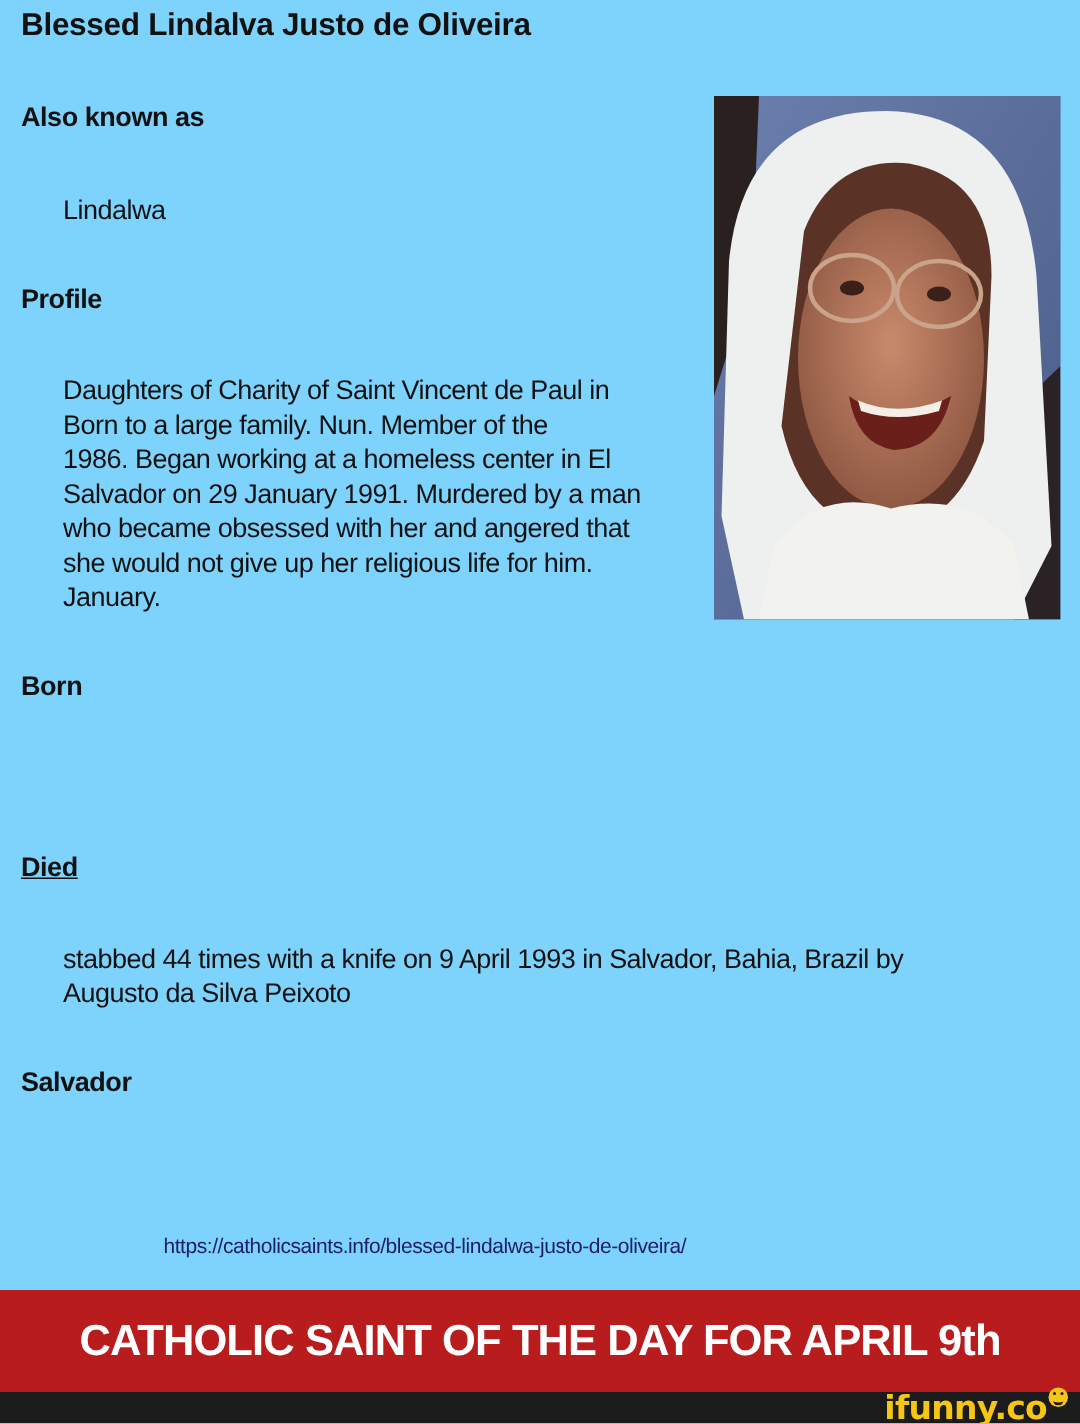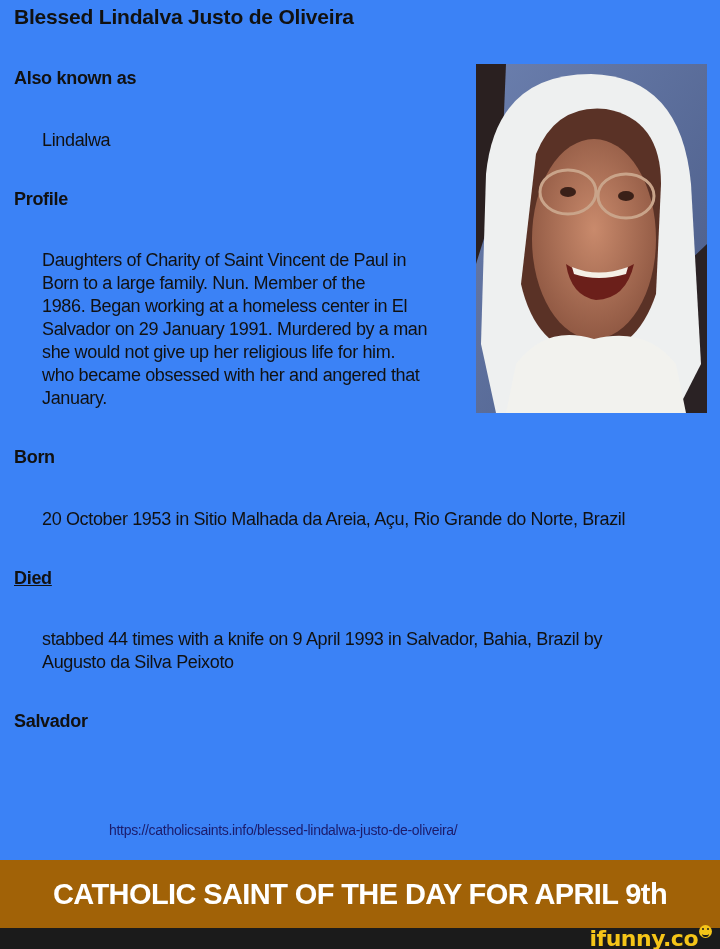--- a/index.html
+++ b/index.html
@@ -1,30 +1,30 @@
 <!DOCTYPE html>
 <html><head>
   <meta charset="utf-8">
   <style>
     * { box-sizing: border-box; margin: 0; padding: 0; }
     html, body { width: 720px; height: 949px; background: #ffffff; overflow: hidden; }
     body { font-family: "Liberation Sans", "DejaVu Sans", sans-serif; color: #111111; position: relative; }
 
-    .page { position: absolute; left: 0; top: 0; width: 720px; height: 860px; background: #3b82f6; }
+    .page { position: absolute; left: 0; top: 0; width: 720px; height: 860px; background: #7dd3fc; }
 
     .title { position: absolute; left: 14px; top: 5px; font-size: 21px; font-weight: bold; letter-spacing: -0.2px; color: #111; }
 
     .h { position: absolute; left: 14px; font-size: 18px; font-weight: bold; color: #111; letter-spacing: -0.3px; }
     .v { position: absolute; left: 42px; font-size: 18px; color: #111; line-height: 23px; letter-spacing: -0.35px; }
 
     .photo { position: absolute; left: 476px; top: 64px; width: 231px; height: 349px; overflow: hidden; background: #5a6c96; }
 
     .link { position: absolute; left: 109px; top: 822px; font-size: 14px; color: #1c1c6b; letter-spacing: -0.3px; text-decoration: none; }
 
-    .banner { position: absolute; left: 0; top: 860px; width: 720px; height: 68px; background: #a16207; display: flex; align-items: center; justify-content: center; }
+    .banner { position: absolute; left: 0; top: 860px; width: 720px; height: 68px; background: #b91c1c; display: flex; align-items: center; justify-content: center; }
     .banner span { color: #ffffff; font-weight: bold; font-size: 29px; letter-spacing: -0.6px; }
 
     .footer { position: absolute; left: 0; top: 928px; width: 720px; height: 21px; background: #1b1b1b; }
     .wm { position: absolute; right: 8px; top: 925px; color: #f5c518; font-weight: bold; font-size: 22px; font-family: "DejaVu Sans", sans-serif; letter-spacing: -0.5px; line-height: 24px; }
     .wm .smile { display: inline-block; width: 13px; height: 13px; border-radius: 50%; background: #f5c518; vertical-align: 8px; margin-left: 1px; position: relative; }
     .wm .smile::before { content: ""; position: absolute; left: 3px; top: 3px; width: 2px; height: 2px; background: #1b1b1b; border-radius: 50%; box-shadow: 5px 0 0 #1b1b1b; }
     .wm .smile::after { content: ""; position: absolute; left: 3px; top: 6px; width: 7px; height: 4px; border-bottom: 2px solid #1b1b1b; border-radius: 0 0 5px 5px; }
   </style>
 </head>
 <body>
@@ -34,22 +34,22 @@
 
   <div class="h" style="top:68px;">Also known as</div>
   <div class="v" style="top:129px;">Lindalwa</div>
 
   <div class="h" style="top:189px;">Profile</div>
   <div class="v" style="top:249px;">
     <div>Daughters of Charity of Saint Vincent de Paul in</div>
     <div>Born to a large family. Nun. Member of the</div>
     <div>1986. Began working at a homeless center in El</div>
     <div>Salvador on 29 January 1991. Murdered by a man</div>
+    <div>who became obsessed with her and angered that</div>
     <div>she would not give up her religious life for him.</div>
-    <div>who became obsessed with her and angered that</div>
     <div>January.</div>
   </div>
 
   <div class="photo" title="Portrait of a smiling nun in a white veil wearing glasses">
     <svg width="231" height="349" viewBox="0 0 231 349">
       <defs>
         <linearGradient id="bg" x1="0" y1="0" x2="1" y2="1">
           <stop offset="0" stop-color="#6b7fae"></stop>
           <stop offset="1" stop-color="#4a5b86"></stop>
         </linearGradient>
@@ -69,21 +69,20 @@
       <line x1="120" y1="128" x2="122" y2="128" stroke="#c9a48a" stroke-width="3"></line>
       <ellipse cx="92" cy="128" rx="8" ry="5" fill="#3a2018"></ellipse>
       <ellipse cx="150" cy="132" rx="8" ry="5" fill="#3a2018"></ellipse>
       <path d="M90 200 Q120 222 158 200 Q150 235 120 236 Q95 232 90 200 Z" fill="#6b1f1a"></path>
       <path d="M96 203 Q122 214 152 203 L150 210 Q122 218 98 210 Z" fill="#f4efe6"></path>
       <path d="M40 300 Q70 260 118 275 Q170 262 200 300 L210 349 L30 349 Z" fill="#f2f2ee"></path>
     </svg>
   </div>
 
   <div class="h" style="top:447px;">Born</div>
-  <div class="v" style="top:508px;">20 October 1953 in Sitio Malhada da Areia, Açu, Rio Grande do Norte, Brazil</div>
 
   <div class="h" style="top:568px;text-decoration:underline;">Died</div>
   <div class="v" style="top:628px;">
     <div>stabbed 44 times with a knife on 9 April 1993 in Salvador, Bahia, Brazil by</div>
     <div>Augusto da Silva Peixoto</div>
   </div>
 
   <div class="h" style="top:711px;">Salvador</div>
 
   <a class="link">https://catholicsaints.info/blessed-lindalwa-justo-de-oliveira/</a>

